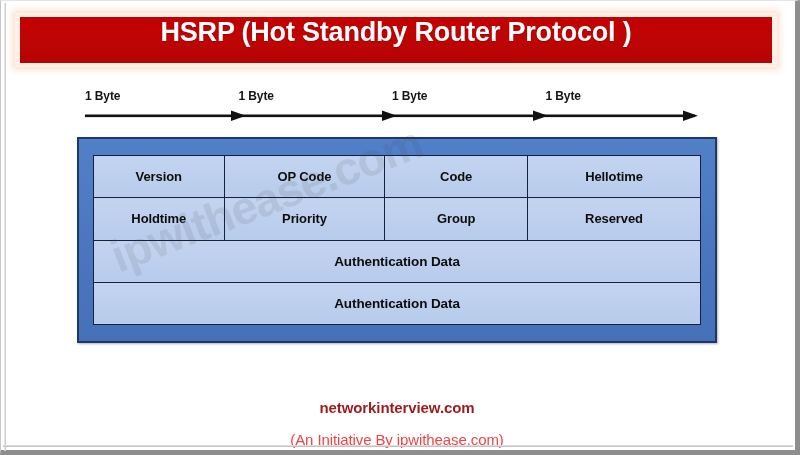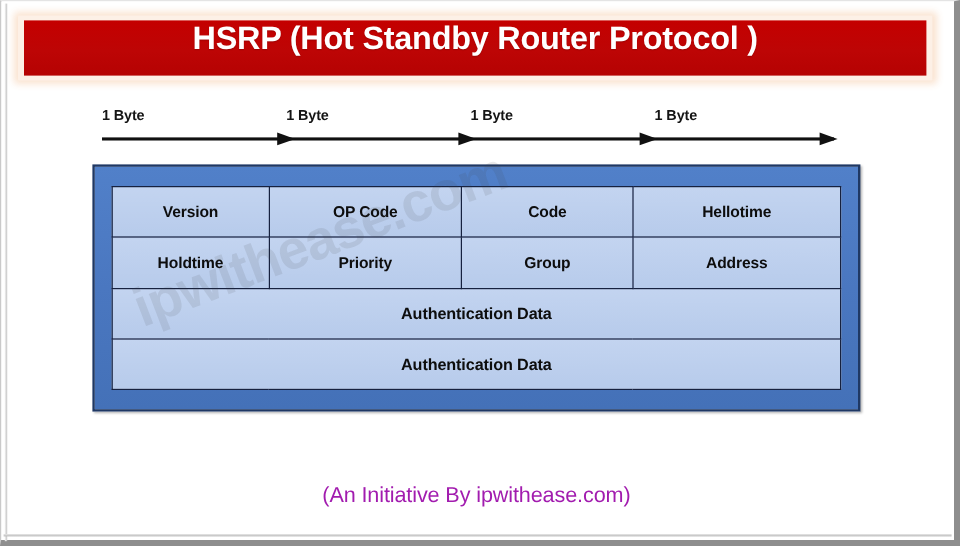--- a/index.html
+++ b/index.html
@@ -164,23 +164,23 @@
     width: 792px;
     text-align: center;
   }
   .footer-site {
     font-size: 15px;
     font-weight: bold;
     color: #9e1b1b;
     letter-spacing: -0.1px;
   }
   .footer-sub {
-    margin-top: 3px;
-    font-size: 18px;
-    color: #a21caf;
+    margin-top: 15px;
+    font-size: 15px;
+    color: #ef4444;
     letter-spacing: -0.1px;
   }
 </style>
 </head>
 <body>
 
 <div class="page">
 
   <div class="title-wrap">
     <div class="title-bar">
@@ -212,31 +212,32 @@
         <tr>
           <td style="width:21.5%">Version</td>
           <td style="width:26.5%">OP Code</td>
           <td style="width:23.5%">Code</td>
           <td style="width:28.5%">Hellotime</td>
         </tr>
         <tr>
           <td>Holdtime</td>
           <td>Priority</td>
           <td>Group</td>
-          <td>Address</td>
+          <td>Reserved</td>
         </tr>
         <tr>
           <td class="wide" colspan="4">Authentication Data</td>
         </tr>
         <tr>
           <td class="wide" colspan="4">Authentication Data</td>
         </tr>
       </tbody>
     </table>
   </div>
 
   <div class="watermark">ipwithease.com</div>
 
   <div class="footer">
+    <div class="footer-site">networkinterview.com</div>
     <div class="footer-sub">(An Initiative By ipwithease.com)</div>
   </div>
 
 </div>
 
 </body></html>

